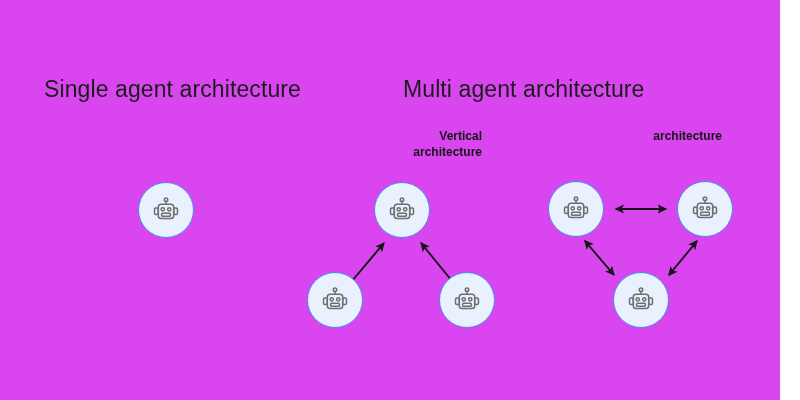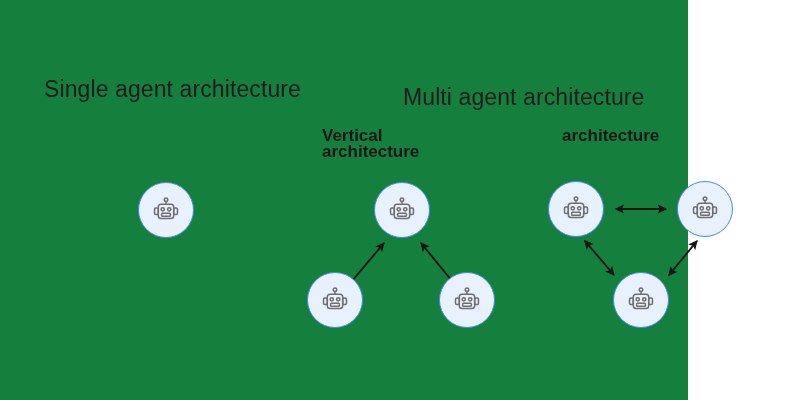--- a/index.html
+++ b/index.html
@@ -8,43 +8,43 @@
   }
   body {
     width: 800px;
     height: 400px;
     background: #ffffff;
     font-family: "Liberation Sans", sans-serif;
     overflow: hidden;
   }
   #canvas {
     position: relative;
-    width: 688px;
+    width: 780px;
     height: 400px;
-    background: #15803d;
+    background: #d946ef;
   }
 
   
   .section-title {
     position: absolute;
     font-size: 23px;
     font-weight: 400;
     color: #1c1c1c;
     letter-spacing: 0.1px;
     white-space: nowrap;
   }
   #title-single { left: 44px;  top: 76px; }
-  #title-multi  { left: 403px; top: 84px; }
+  #title-multi  { left: 403px; top: 76px; }
 
   .sub-title {
     position: absolute;
-    font-size: 17px;
+    font-size: 12px;
     font-weight: bold;
     color: #161616;
-    text-align: left;
+    text-align: right;
     line-height: 16px;
     width: 160px;
   }
   #subtitle-vertical   { left: 322px; top: 128px; }
   #subtitle-horizontal { left: 562px; top: 128px; }
 
   
   .agent {
     position: absolute;
     width: 56px;

